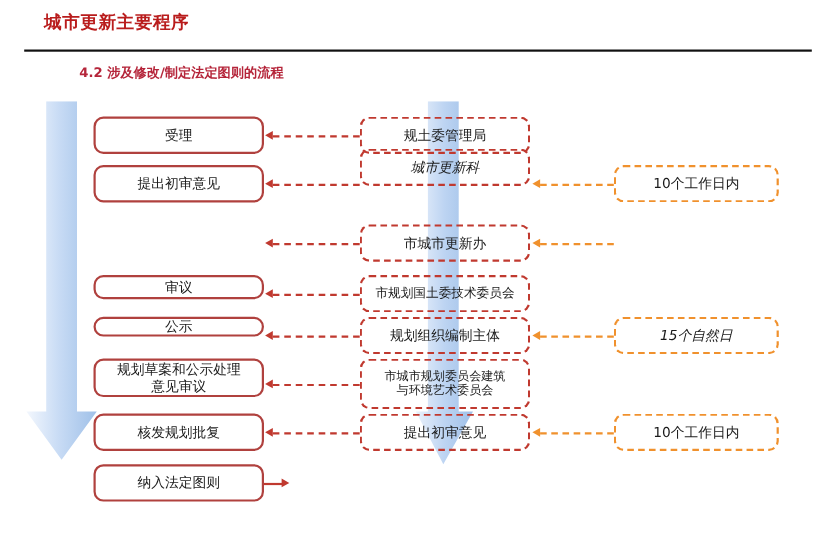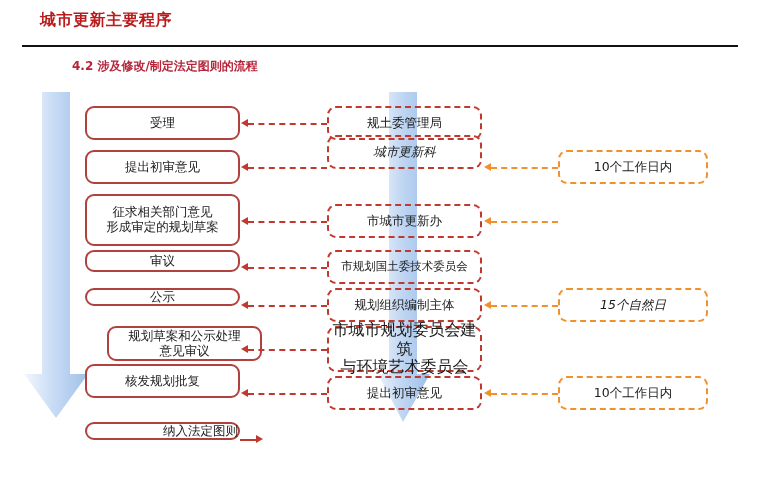--- a/index.html
+++ b/index.html
@@ -149,57 +149,53 @@
     </defs>
     <polygon points="11,0 39,0 39,282 52,282 25,330 0,282 11,282" fill="url(#bgGradM)"></polygon>
   </svg>
 
   <div class="node stage" style="top:14px;height:34px;">
     <span>受理</span>
   </div>
   <div class="node stage" style="top:58px;height:34px;">
     <span>提出初审意见</span>
   </div>
-  <div class="node stage" style="top:102px;height:52px;">
-    <span style="white-space:pre-line;">征求相关部门意见
-形成审定的规划草案</span>
-  </div>
   <div class="node stage" style="top:158px;height:22px;">
     <span>审议</span>
   </div>
   <div class="node stage" style="top:196px;height:18px;">
     <span>公示</span>
   </div>
-  <div class="node stage" style="top:234px;height:35px;margin-left:22px;">
+  <div class="node stage" style="top:234px;height:35px;">
     <span style="white-space:pre-line;">规划草案和公示处理
 意见审议</span>
   </div>
-  <div class="node stage" style="top:272px;height:34px;">
+  <div class="node stage" style="top:284px;height:34px;">
     <span>核发规划批复</span>
   </div>
-  <div class="node stage" style="top:330px;height:18px;justify-content:flex-end;">
+  <div class="node stage" style="top:330px;height:34px;">
     <span>纳入法定图则</span>
   </div>
 
   <div class="node actor" style="top:14px;height:34px;">
     <span>规土委管理局</span>
   </div>
   <div class="node actor" style="top:43px;height:34px;font-style:italic;">
     <span>城市更新科</span>
   </div>
   <div class="node actor" style="top:112px;height:34px;text-align:right;">
     <span>市城市更新办</span>
   </div>
   <div class="node actor" style="top:158px;height:34px;font-size:11.5px;">
     <span>市规划国土委技术委员会</span>
   </div>
   <div class="node actor" style="top:196px;height:34px;">
     <span>规划组织编制主体</span>
   </div>
-  <div class="node actor" style="top:234px;height:46px;font-size:16px;">
+  <div class="node actor" style="top:234px;height:46px;font-size:11px;">
     <span style="white-space:pre-line;">市城市规划委员会建筑
 与环境艺术委员会</span>
   </div>
   <div class="node actor" style="top:284px;height:34px;">
     <span>提出初审意见</span>
   </div>
 
   <div class="node timing" style="top:58px;height:34px;">
     <span>10个工作日内</span>
   </div>

